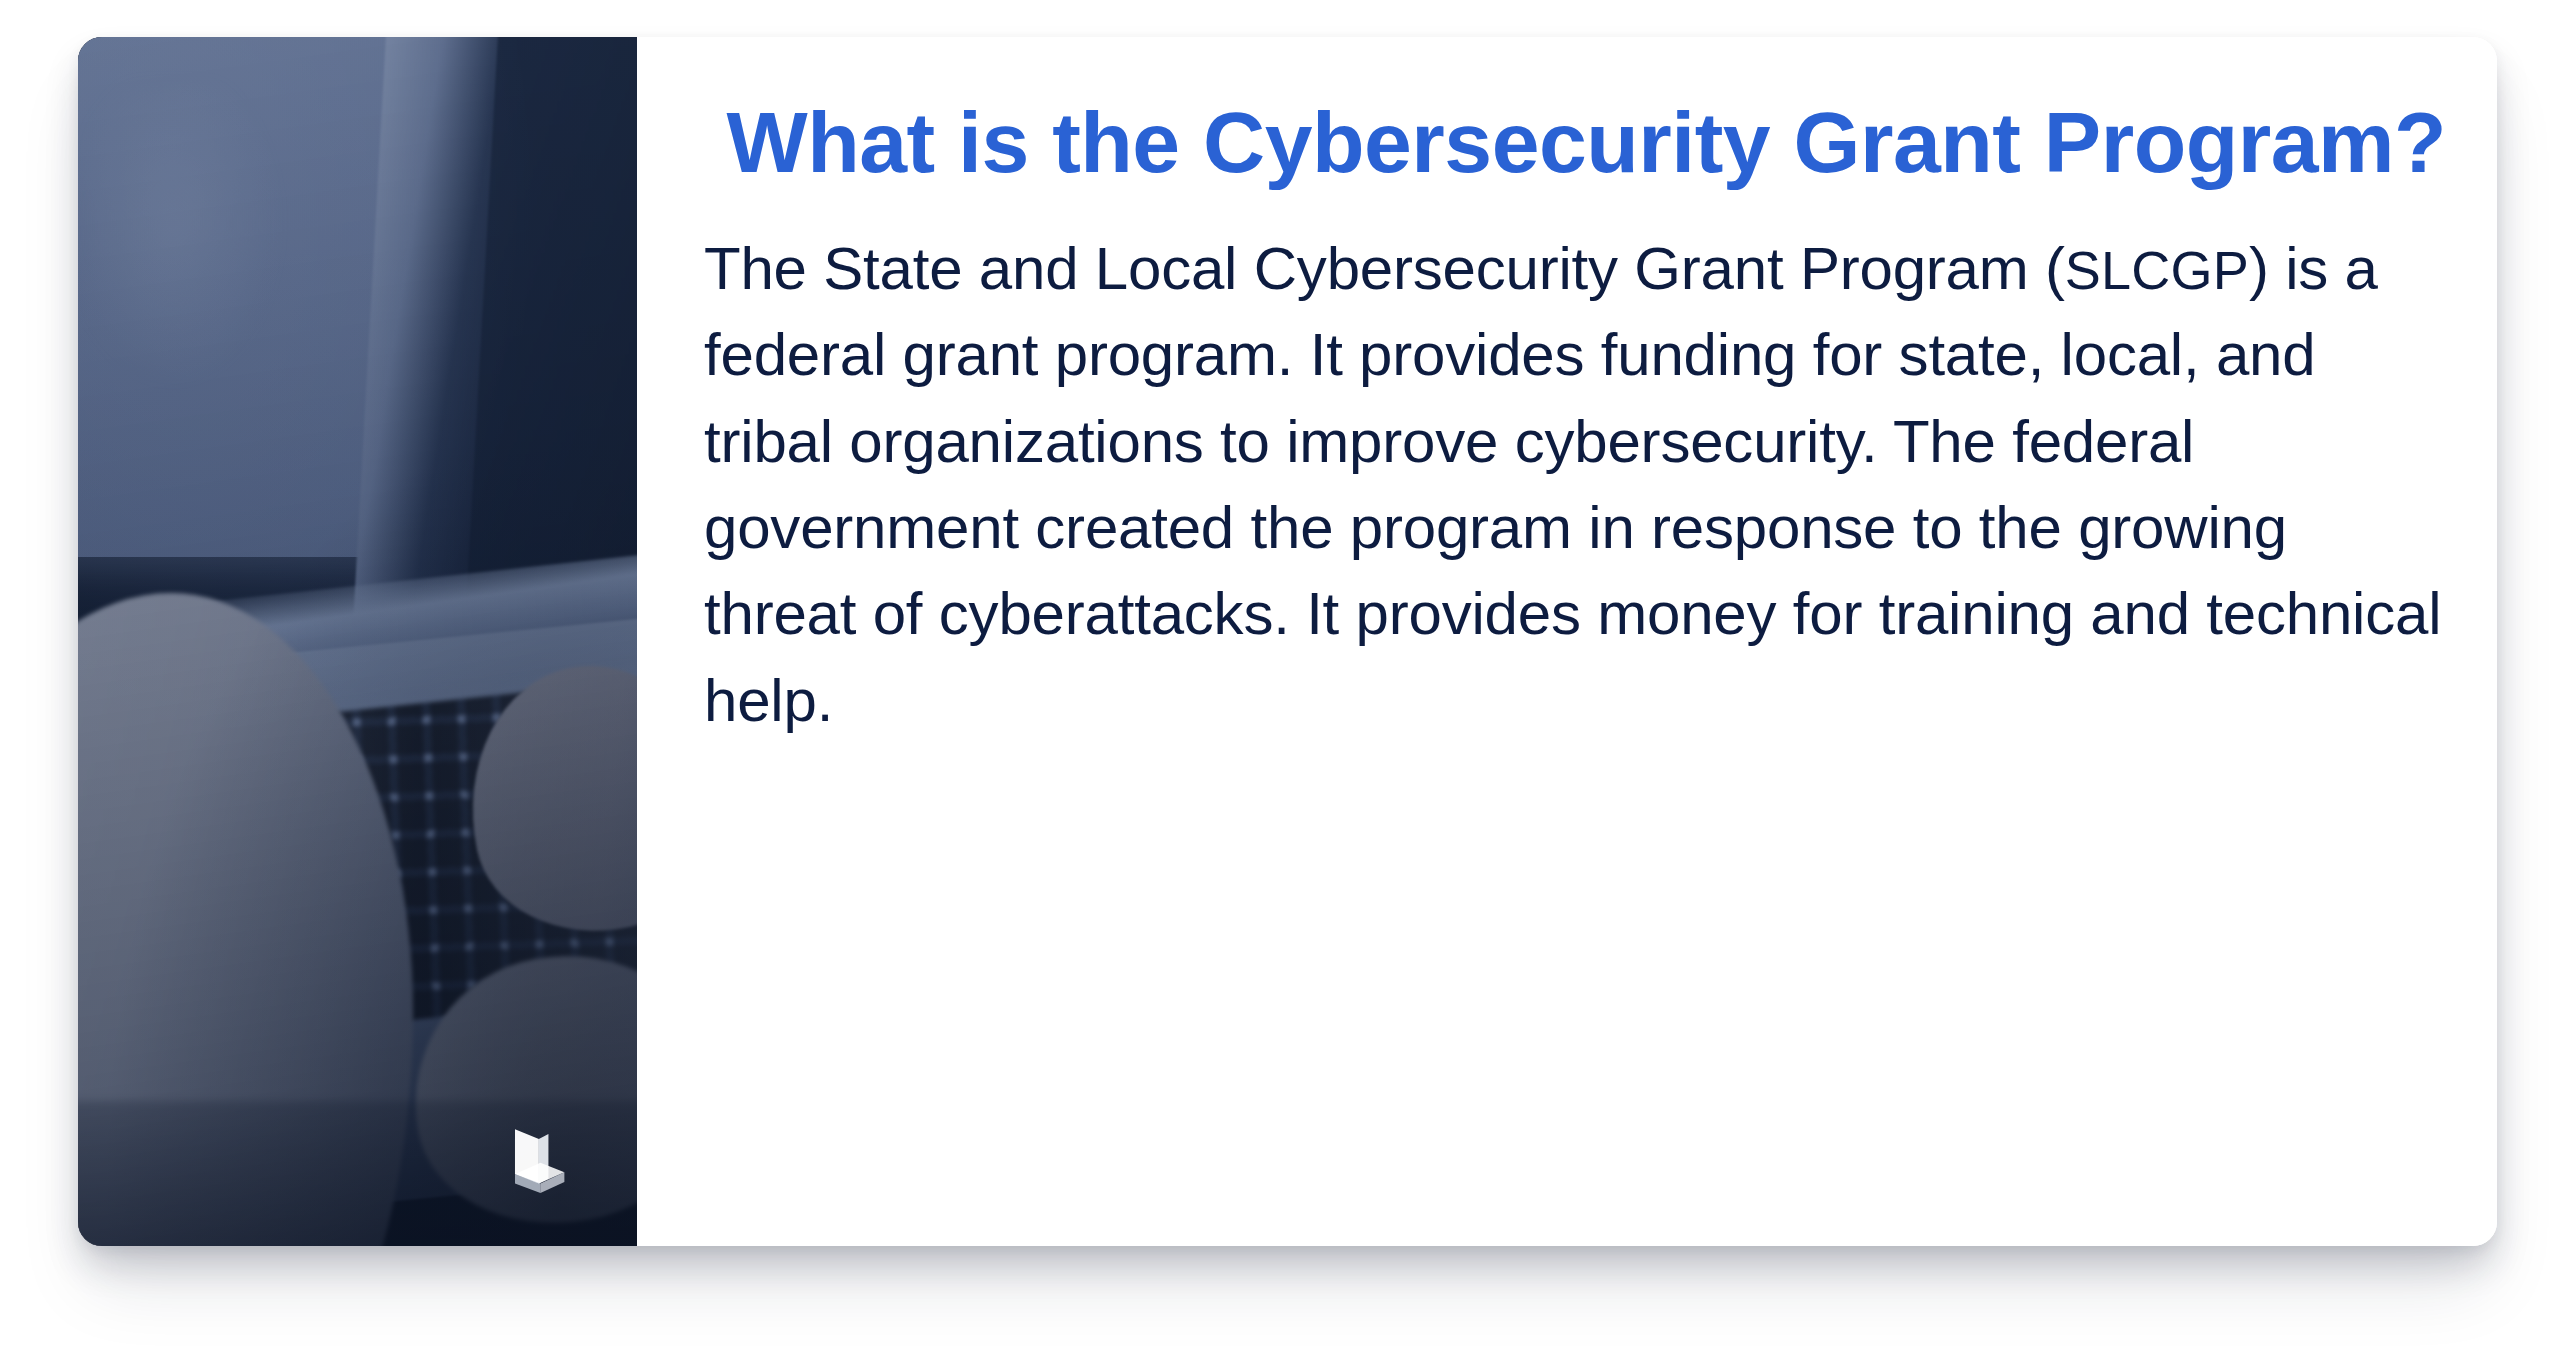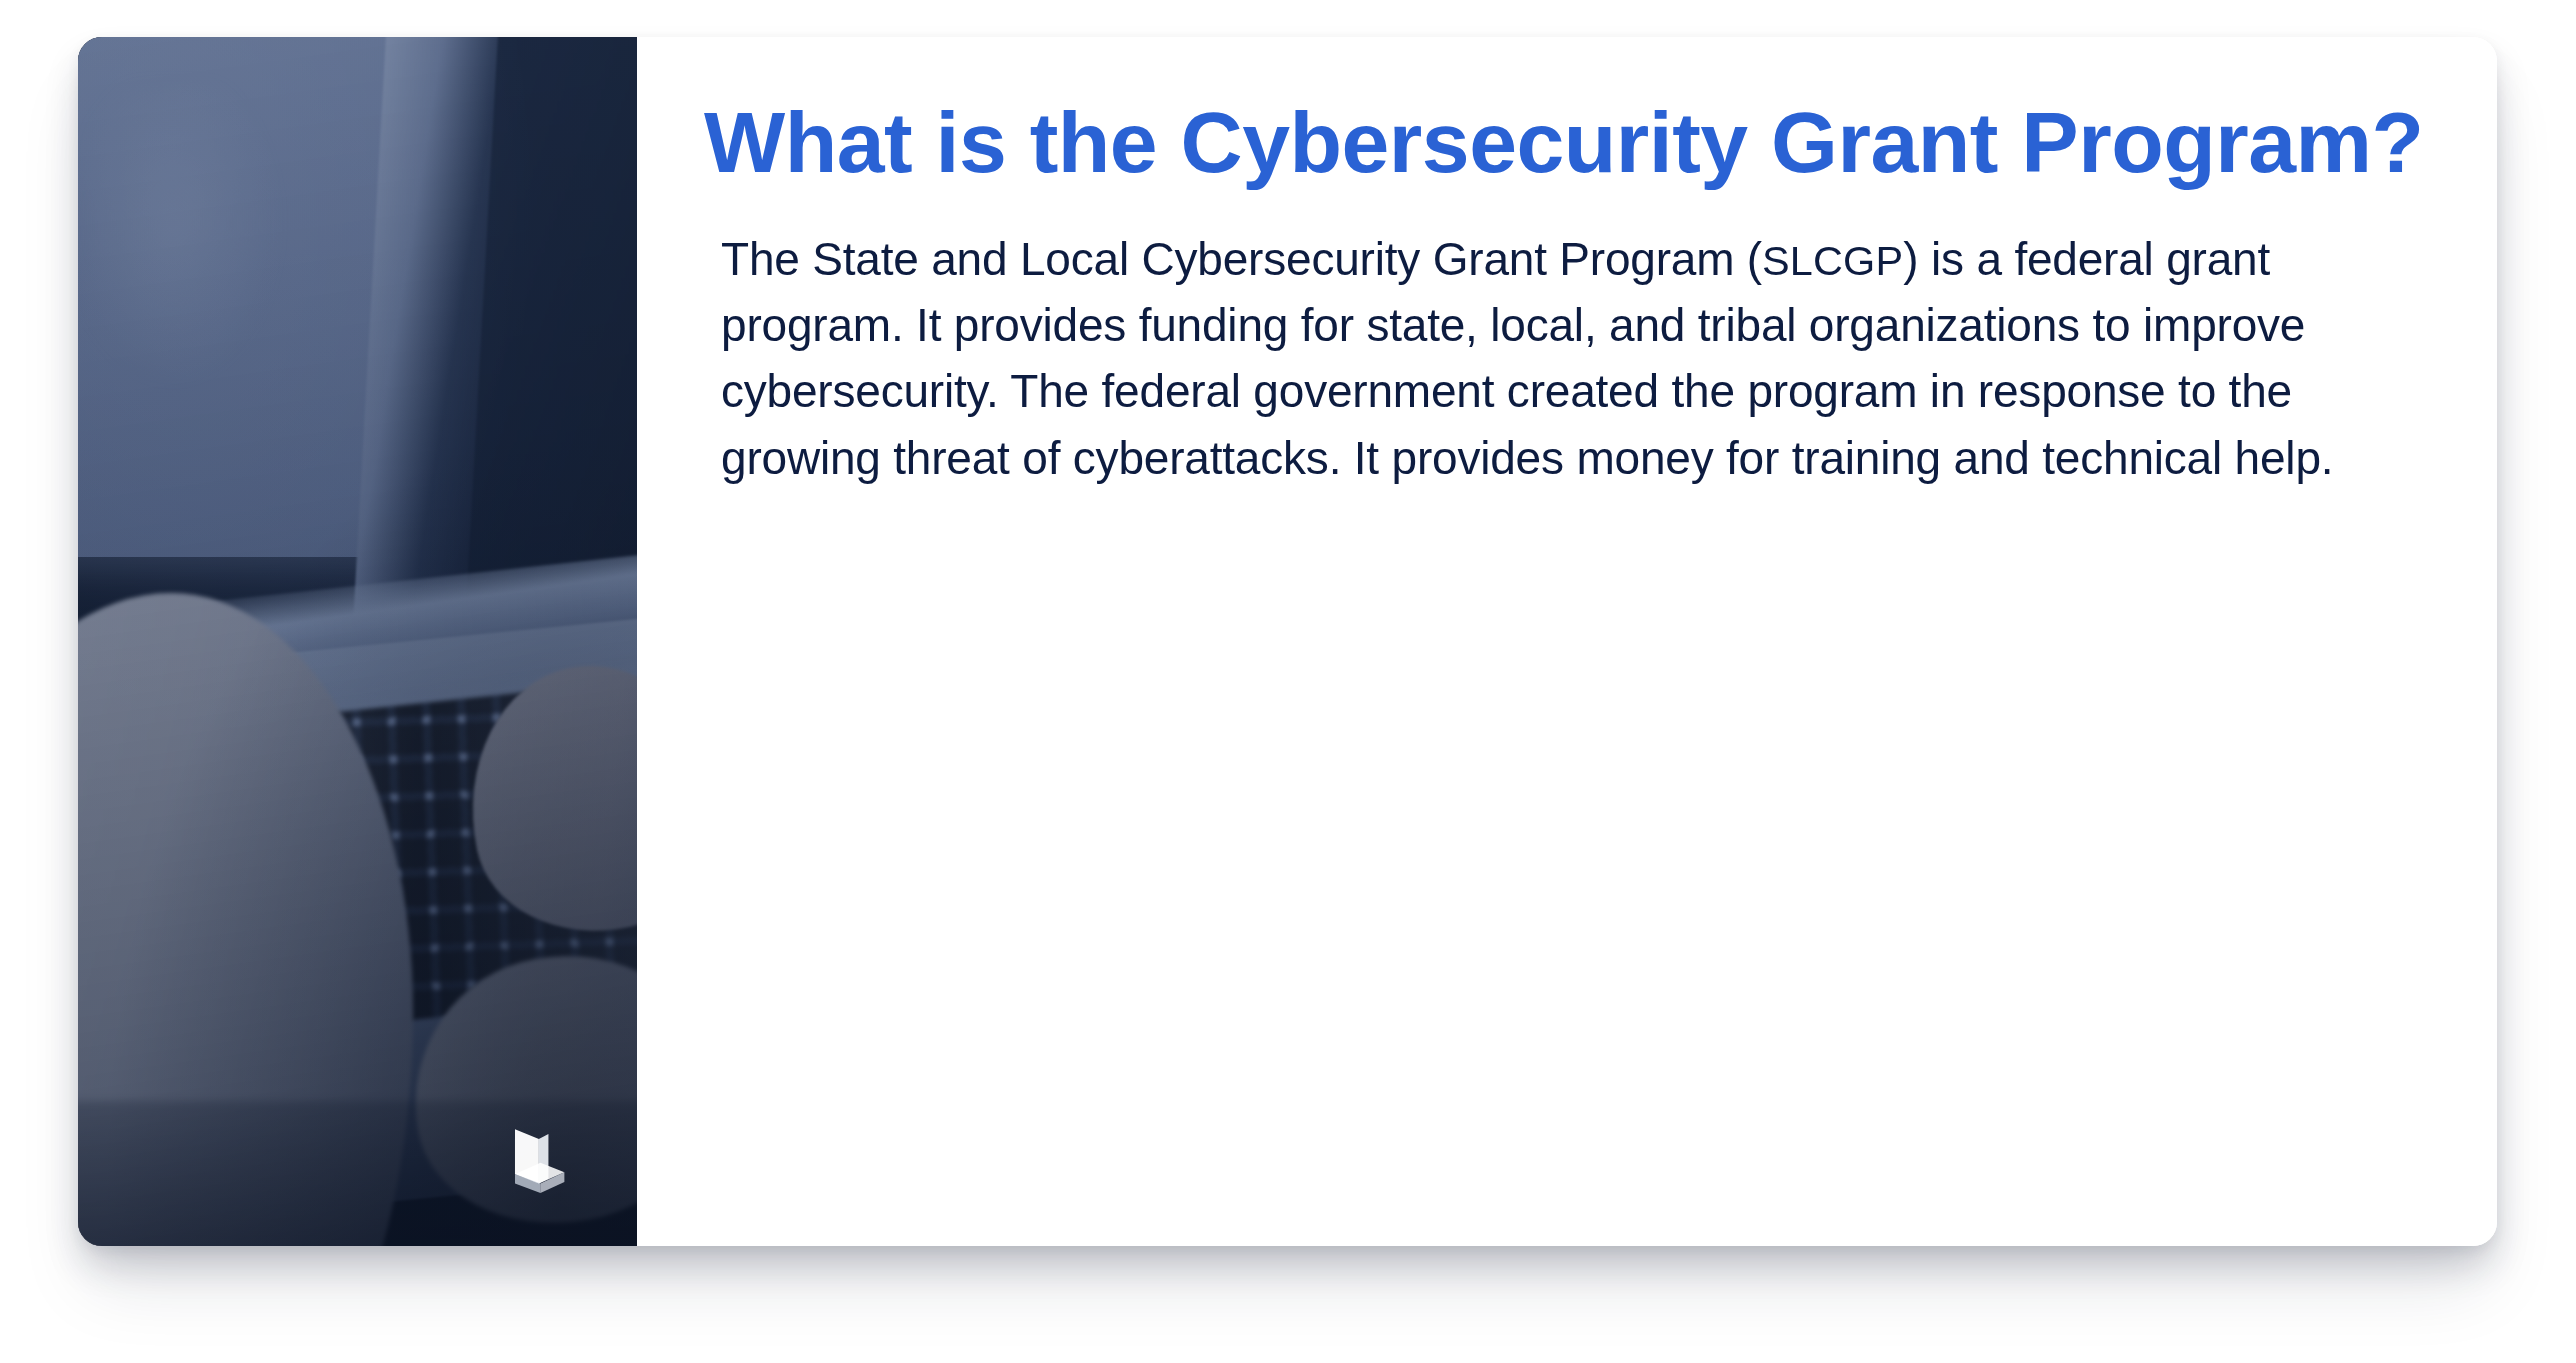--- a/index.html
+++ b/index.html
@@ -188,26 +188,27 @@
 
   #card-heading {
     margin: 0;
     font-family: "Liberation Sans", sans-serif;
     font-size: 86px;
     line-height: 1.30;
     font-weight: 700;
     letter-spacing: -0.5px;
     color: #2a62d4;
     max-width: 1744px;
+    text-align: right;
   }
 
   #card-body {
-    margin: 27px 0 0 17px;
+    margin: 27px 0 0 0;
     font-family: "Liberation Sans", sans-serif;
-    font-size: 46px;
+    font-size: 60px;
     line-height: 1.44;
     font-weight: 400;
     letter-spacing: -0.2px;
     color: #0d1c40;
     max-width: 1768px;
   }
   #card-body .abbr {
     font-size: 0.90em;
     letter-spacing: 0.2px;
   }

